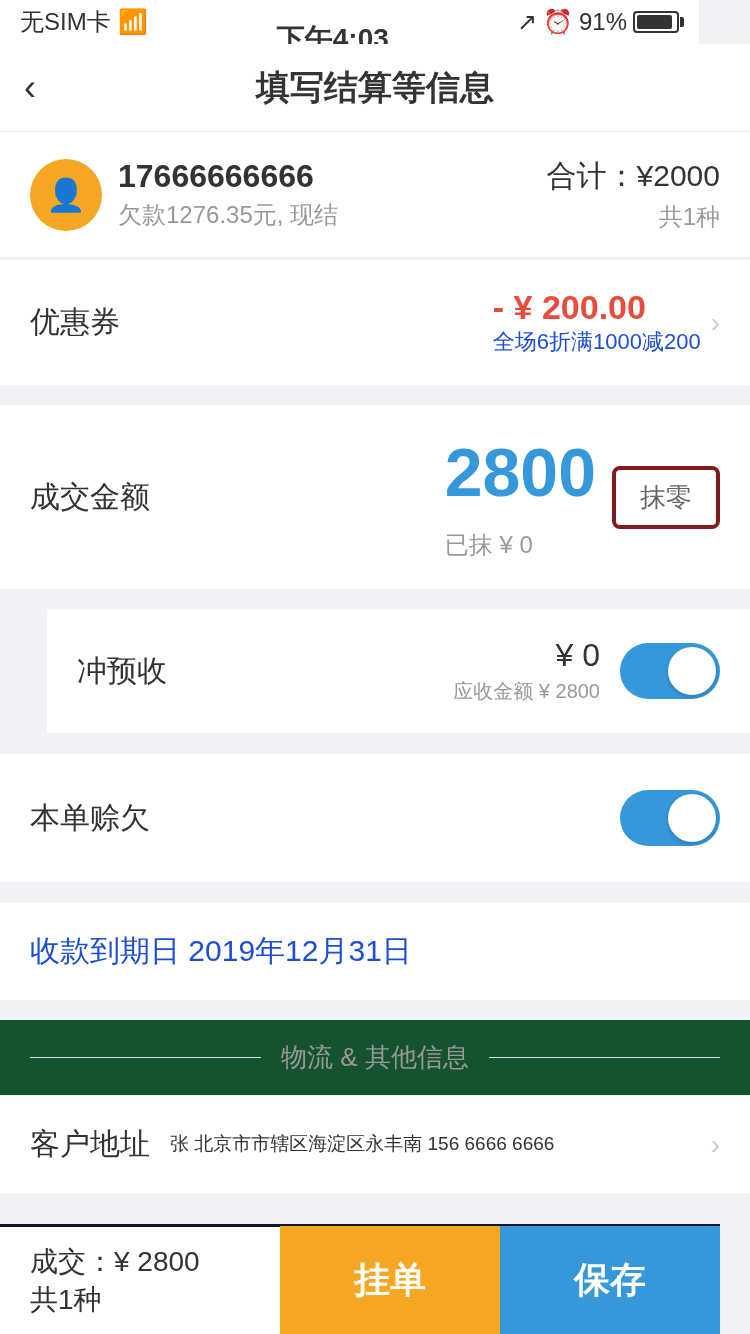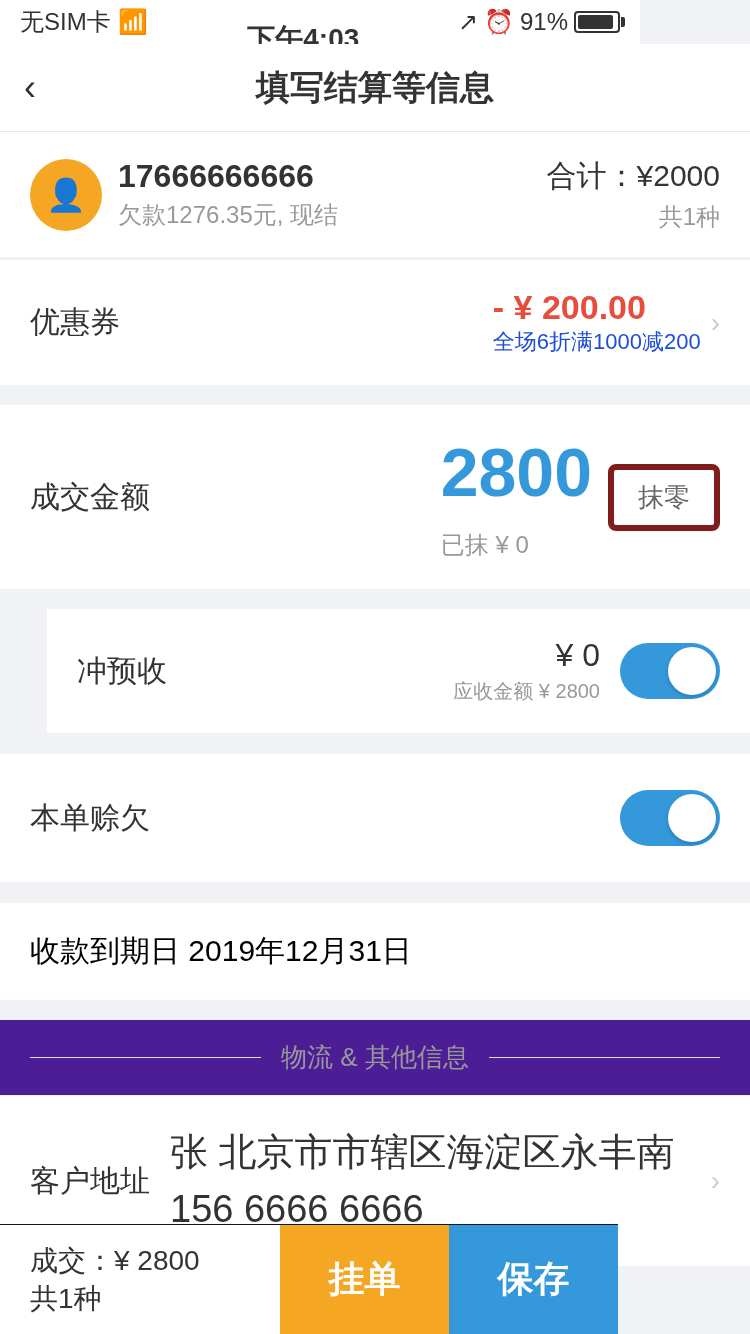--- a/index.html
+++ b/index.html
@@ -8,21 +8,21 @@
       width: 750px;
       min-height: 1334px;
       font-family: -apple-system, "PingFang SC", "Helvetica Neue", Arial, sans-serif;
       background: #f0f2f5;
       font-size: 28px;
       color: #333;
     }
 
     
     .status-bar {
-      width: 640px;
+      width: 699px;
       height: 44px;
       background: #fff;
       display: flex;
       align-items: center;
       justify-content: space-between;
       padding: 0 20px;
       font-size: 24px;
       font-weight: 500;
     }
     .status-left { display: flex; align-items: center; gap: 8px; }
@@ -112,21 +112,21 @@
       display: flex; align-items: center; justify-content: space-between;
       padding: 28px 0;
       border-bottom: 1px solid #f5f5f5;
     }
     .amount-row:last-child { border-bottom: none; }
     .amount-label { font-size: 30px; color: #333; }
     .amount-right { display: flex; align-items: center; gap: 16px; }
     .amount-value { font-size: 68px; color: #3498db; font-weight: 600; }
     .amount-sub { font-size: 24px; color: #999; margin-top: 18px; }
     .round-btn {
-      border: 6px solid #7f1d1d; border-radius: 8px;
+      border: 4px solid #7f1d1d; border-radius: 8px;
       padding: 10px 24px; font-size: 26px; color: #666;
       background: #fff; cursor: pointer;
     }
 
     
     .prepay-section { background: #fff; padding: 0 30px; margin-left: 47px; }
     .prepay-row {
       display: flex; align-items: center; justify-content: space-between;
       padding: 28px 0;
     }
@@ -151,50 +151,50 @@
     
     .debit-section { background: #fff; padding: 0 30px; margin-top: 1px; }
     .debit-row {
       display: flex; align-items: center; justify-content: space-between;
       padding: 36px 0;
     }
     .debit-label { font-size: 30px; color: #333; }
 
     
     .date-section { background: #fff; padding: 28px 30px; margin-top: 1px; }
-    .date-text { font-size: 30px; color: #000000; }
+    .date-text { font-size: 30px; color: #1d4ed8; }
 
     
     .logistics-divider {
-      background: #4c1d95; padding: 20px 30px;
+      background: #14532d; padding: 20px 30px;
       display: flex; align-items: center; justify-content: center;
       margin-top: 20px;
     }
     .logistics-line { flex: 1; height: 1px; background: #ddd; }
     .logistics-text { font-size: 26px; color: #999; padding: 0 20px; }
 
     
     .address-section {
       background: #fff; padding: 28px 30px;
       display: flex; align-items: center; justify-content: space-between;
       margin-top: 1px;
     }
     .address-label { font-size: 30px; color: #333; min-width: 120px; }
-    .address-value { font-size: 38px; color: #333; flex: 1; margin-left: 20px; line-height: 1.5; }
+    .address-value { font-size: 19px; color: #333; flex: 1; margin-left: 20px; line-height: 1.5; }
 
     
     .gray-area { height: 160px; background: #f0f2f5; }
 
     
     .bottom-bar {
       position: fixed; bottom: 0; left: 0;
-      width: 618px; height: 110px;
+      width: 720px; height: 110px;
       background: #fff;
       display: flex; align-items: center;
-      border-top: 1px solid #0f172a;
+      border-top: 3px solid #0f172a;
     }
     .bottom-summary {
       flex: 0 0 280px; padding: 0 30px;
     }
     .bottom-btn-hold {
       flex: 1; height: 110px; background: #f5a623;
       display: flex; align-items: center; justify-content: center;
       font-size: 36px; color: #fff; font-weight: 600; cursor: pointer;
     }
     .bottom-btn-save {

